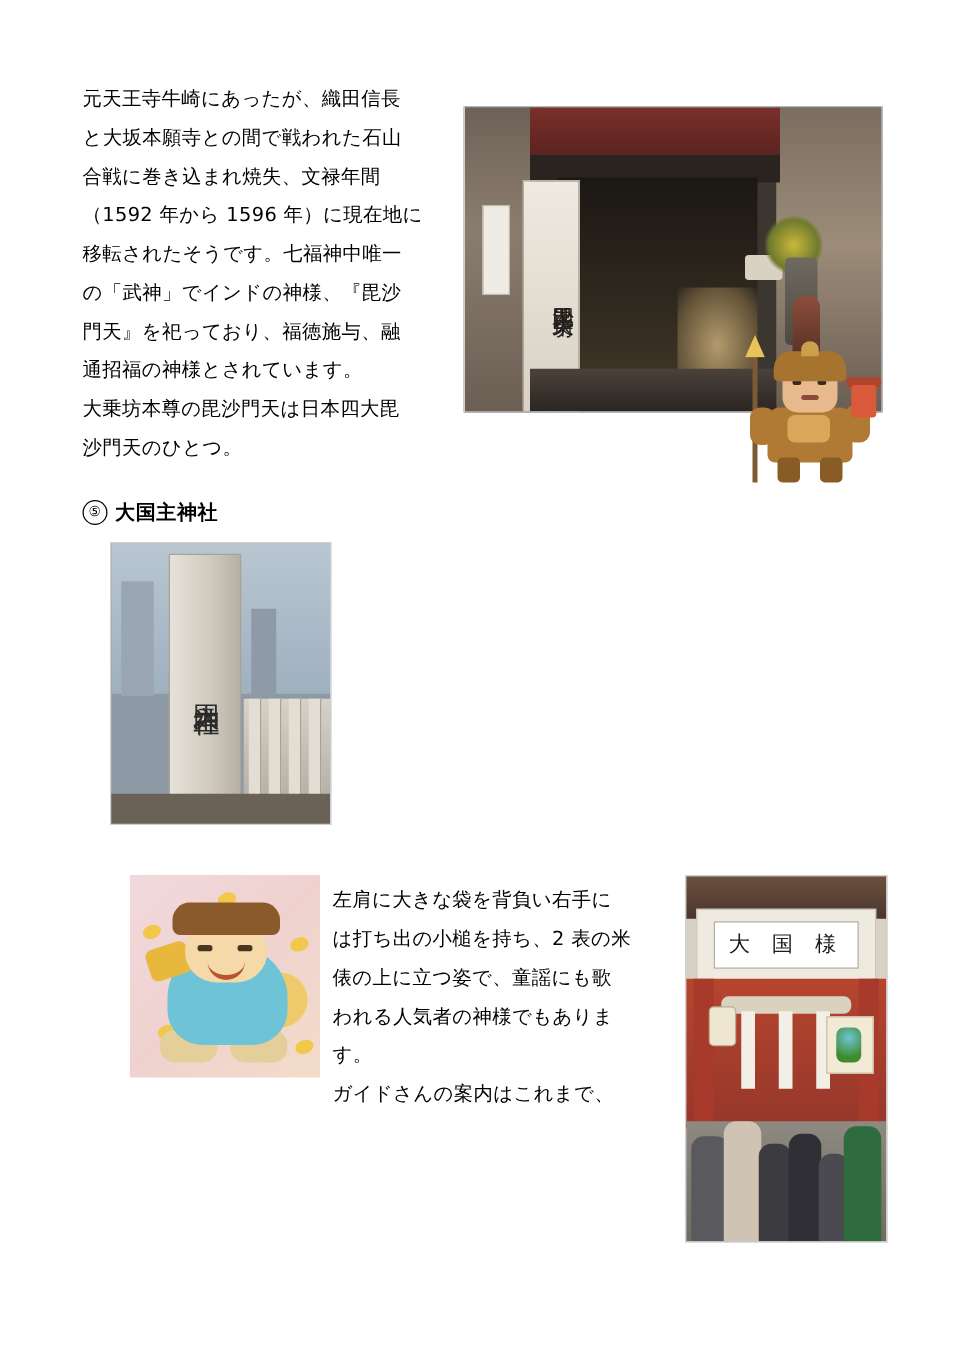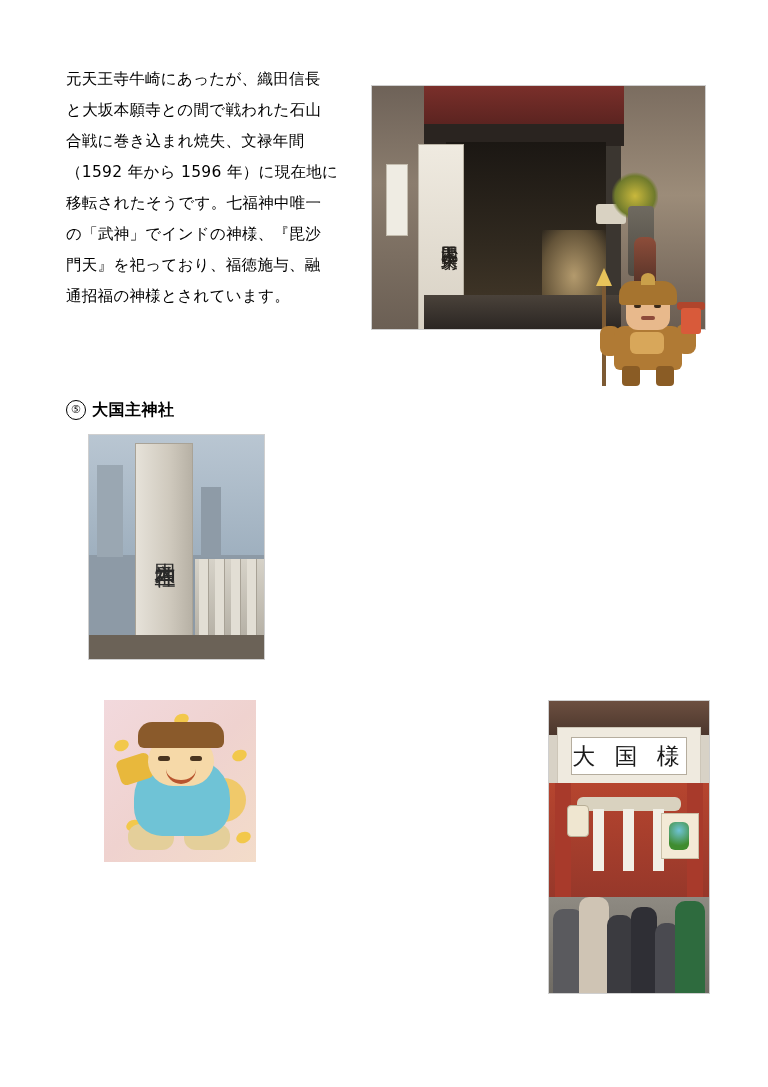--- a/index.html
+++ b/index.html
@@ -360,21 +360,21 @@
     background: linear-gradient(180deg,#6c4f40 0%, #4b362c 100%);
   }
   .se-gable {
     position: absolute; left: 8px; top: 26px; right: 8px; height: 58px;
     background: #efeadf; border: 1px solid #cdc6b8;
   }
   .se-sign {
     position: absolute; left: 22px; top: 36px; right: 22px; height: 36px;
     background: #ffffff; border: 1px solid #b5ad9e;
     font-family: "DejaVu Sans", sans-serif;
-    font-size: 23px;
+    font-size: 17px;
     line-height: 36px;
     text-align: center;
     letter-spacing: 6px;
     color: #1b1b1b;
   }
   .se-wall {
     position: absolute; left: 0; top: 82px; right: 0; height: 120px;
     background: linear-gradient(180deg,#b6452f 0%, #95372a 100%);
   }
   .se-pillar-l {
@@ -421,20 +421,22 @@
 
   <div id="sec1-text" class="jp">元天王寺牛崎にあったが、織田信長
 と大坂本願寺との間で戦われた石山
 合戦に巻き込まれ焼失、文禄年間
 （1592 年から 1596 年）に現在地に
 移転されたそうです。七福神中唯一
 の「武神」でインドの神様、『毘沙
 門天』を祀っており、福徳施与、融
 通招福の神様とされています。</div>
 
+  <div id="sec1-extra" class="jp">大乗坊本尊の毘沙門天は日本四大毘
+沙門天のひとつ。</div>
 
   <div id="photo-temple-gate">
     <div class="pg-wall-l"></div>
     <div class="pg-wall-r"></div>
     <div class="pg-roof"></div>
     <div class="pg-lintel"></div>
     <div class="pg-door">
       <div class="pg-inner-glow"></div>
       <div class="pg-lamp"></div>
     </div>
@@ -499,20 +501,26 @@
     <div class="dk-bag"></div>
     <div class="dk-body"></div>
     <div class="dk-mallet"></div>
     <div class="dk-head"></div>
     <div class="dk-eye dk-eye-l"></div>
     <div class="dk-eye dk-eye-r"></div>
     <div class="dk-smile"></div>
     <div class="dk-hat"></div>
   </div>
 
+  <div id="sec5-text-b" class="jp">左肩に大きな袋を背負い右手に
+は打ち出の小槌を持ち、2 表の米
+俵の上に立つ姿で、童謡にも歌
+われる人気者の神様でもありま
+す。
+ガイドさんの案内はこれまで、</div>
 
   <div id="photo-shrine-entrance">
     <div class="se-roof"></div>
     <div class="se-gable"></div>
     <div class="se-sign">大 国 様</div>
     <div class="se-wall"></div>
     <div class="se-pillar-l"></div>
     <div class="se-pillar-r"></div>
     <div class="se-shimenawa"></div>
     <div class="se-shide" style="left:44px"></div>

